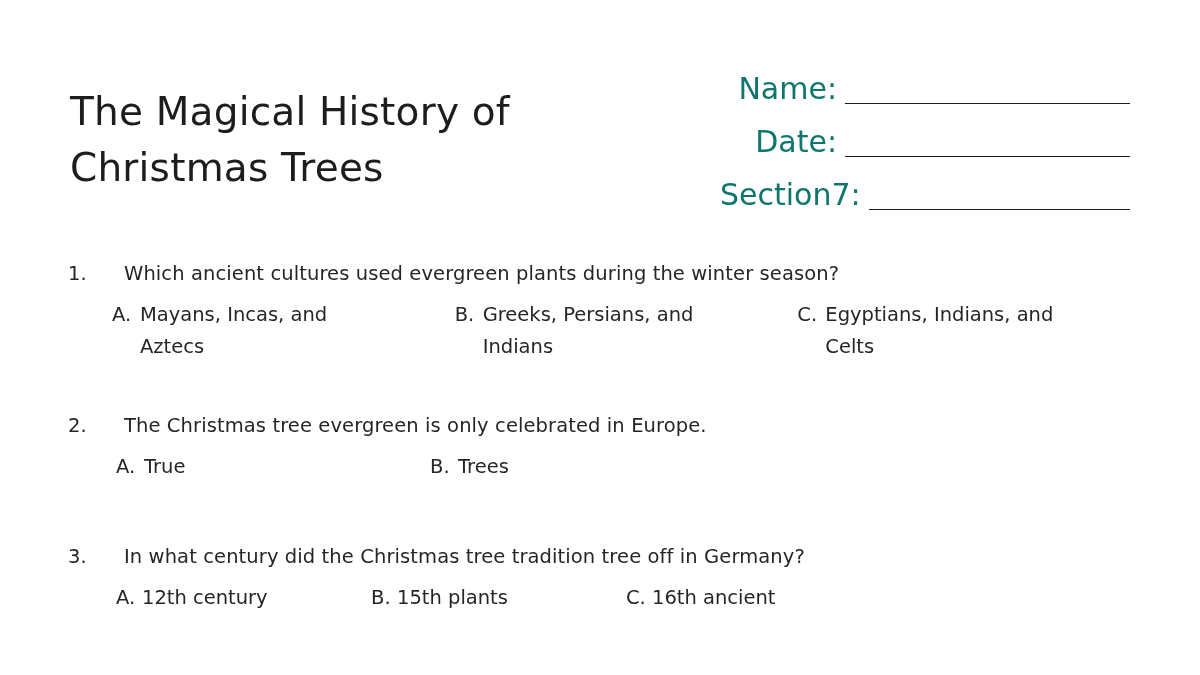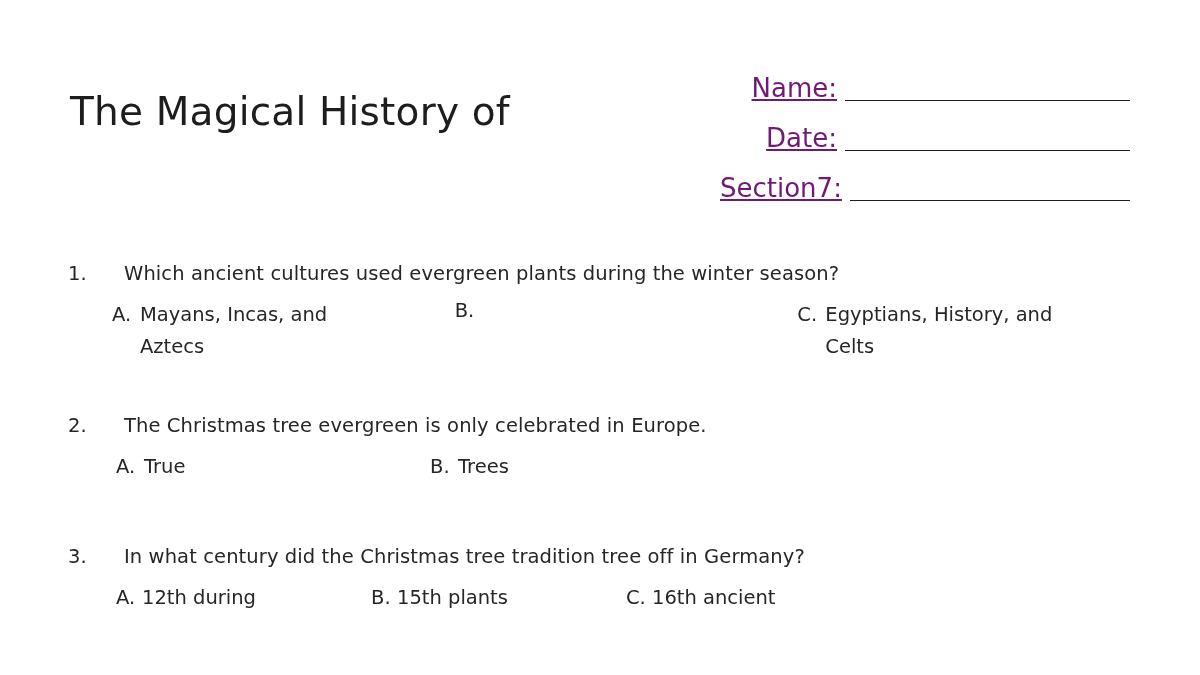--- a/index.html
+++ b/index.html
@@ -46,26 +46,25 @@
     margin-top: 16px;
     width: 410px;
   }
   .field-row {
     display: flex;
     align-items: flex-end;
     justify-content: flex-end;
     margin-bottom: 23px;
   }
   .field-label {
-    font-size: 26px;
-    color: #701a75;
+    font-size: 30px;
+    color: #0f766e;
     white-space: nowrap;
     padding-right: 8px;
     line-height: 1;
-    text-decoration: underline;
   }
   .field-line {
     width: 285px;
     border-bottom: 1.6px solid #1d1d1d;
     height: 26px;
   }
 
   
   .questions {
     position: absolute;
@@ -127,20 +126,21 @@
 </style>
 </head>
 <body>
 
 <div class="page">
 
   <div class="header">
 
     <h1 class="doc-title">
       <span class="line">The Magical History of</span>
+      <span class="line">Christmas Trees</span>
     </h1>
 
     <div class="fields">
 
       <div class="field-row">
         <span class="field-label">Name:</span>
         <span class="field-line"></span>
       </div>
 
       <div class="field-row">
@@ -163,24 +163,25 @@
         <span class="q-num">1.</span>
         <span class="q-text">Which ancient cultures used evergreen plants during the winter season?</span>
       </div>
       <div class="options">
         <div class="option">
           <span class="opt-letter">A.</span>
           <span class="opt-text">Mayans, Incas, and Aztecs</span>
         </div>
         <div class="option">
           <span class="opt-letter">B.</span>
+          <span class="opt-text">Greeks, Persians, and Indians</span>
         </div>
         <div class="option">
           <span class="opt-letter">C.</span>
-          <span class="opt-text">Egyptians, History, and Celts</span>
+          <span class="opt-text">Egyptians, Indians, and Celts</span>
         </div>
       </div>
     </div>
 
     <div class="spacer-1"></div>
 
     <div class="question q2">
       <div class="q-line">
         <span class="q-num">2.</span>
         <span class="q-text">The Christmas tree evergreen is only celebrated in Europe.</span>
@@ -200,21 +201,21 @@
     <div class="spacer-2"></div>
 
     <div class="question q3">
       <div class="q-line">
         <span class="q-num">3.</span>
         <span class="q-text">In what century did the Christmas tree tradition tree off in Germany?</span>
       </div>
       <div class="options">
         <div class="option">
           <span class="opt-letter">A.</span>
-          <span class="opt-text">12th during</span>
+          <span class="opt-text">12th century</span>
         </div>
         <div class="option">
           <span class="opt-letter">B.</span>
           <span class="opt-text">15th plants</span>
         </div>
         <div class="option">
           <span class="opt-letter">C.</span>
           <span class="opt-text">16th ancient</span>
         </div>
       </div>

